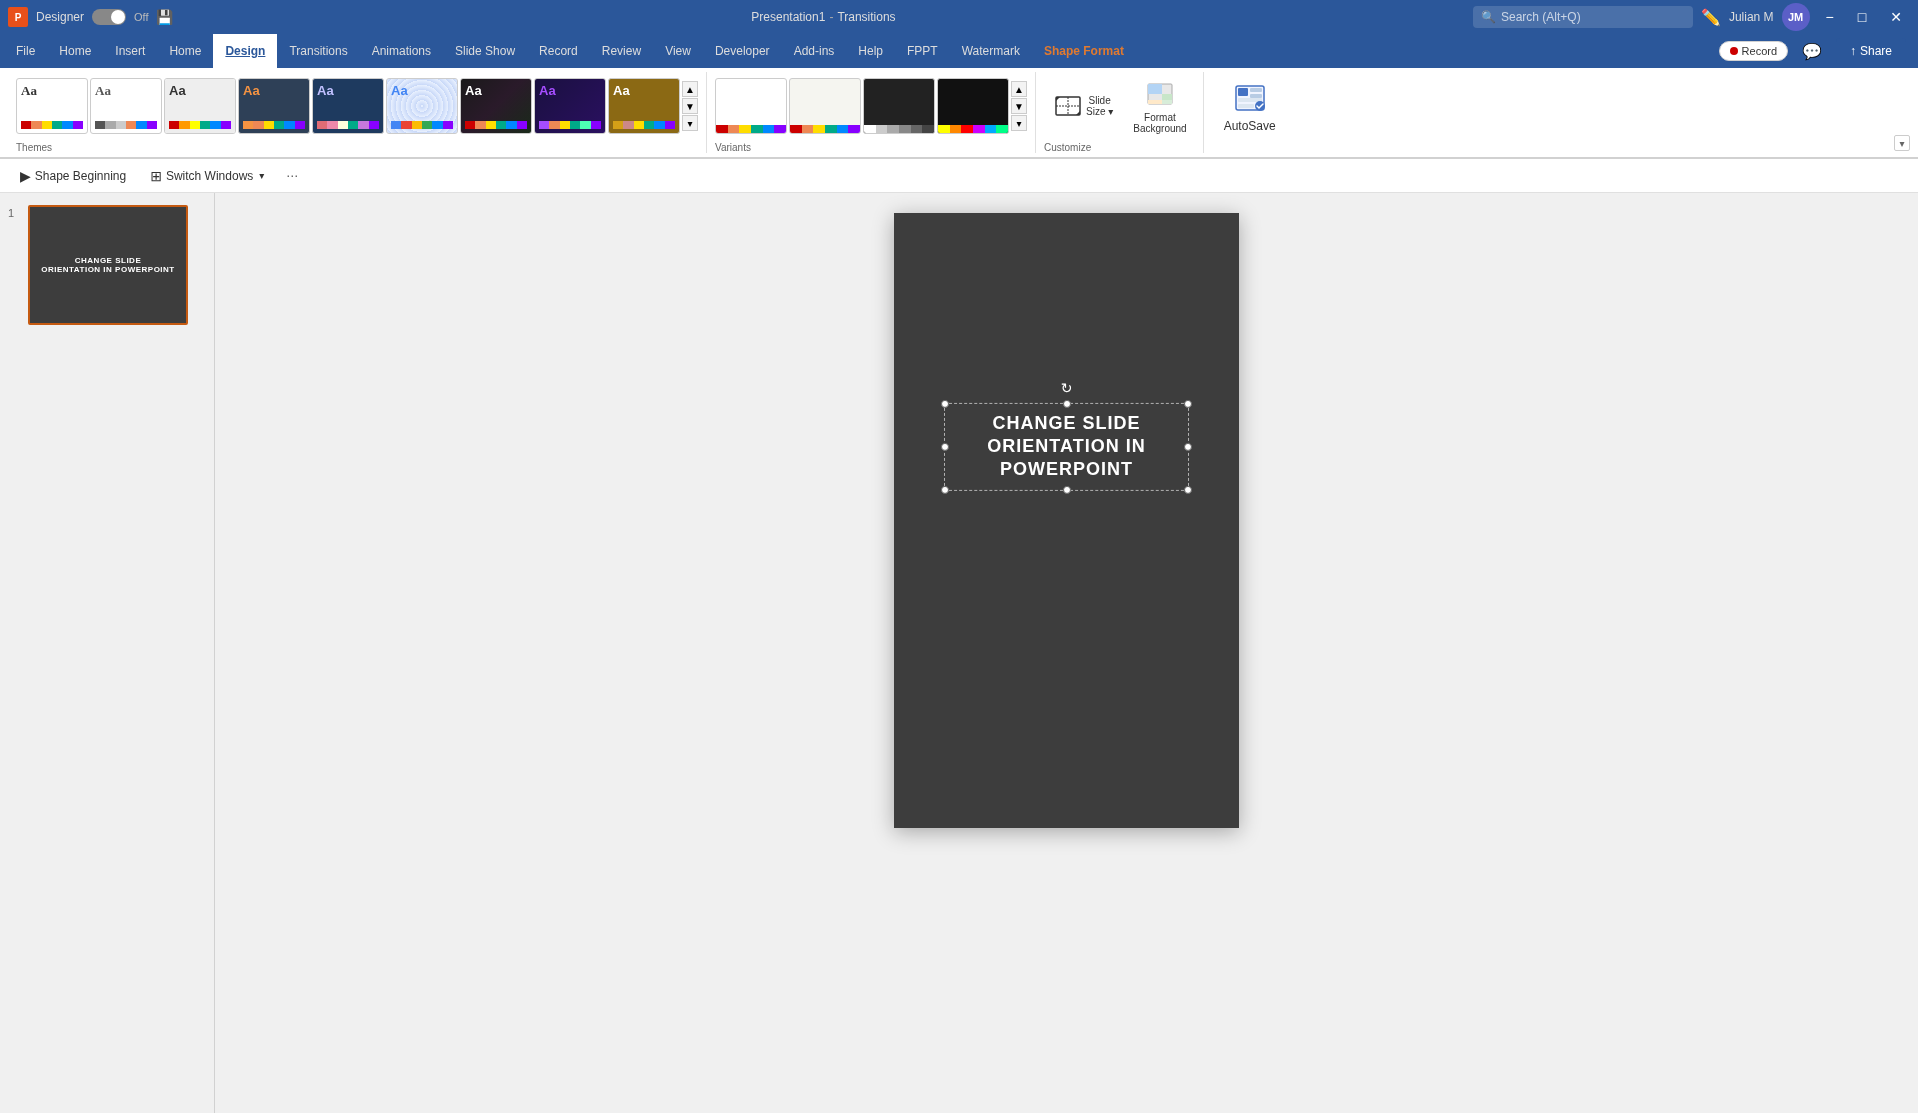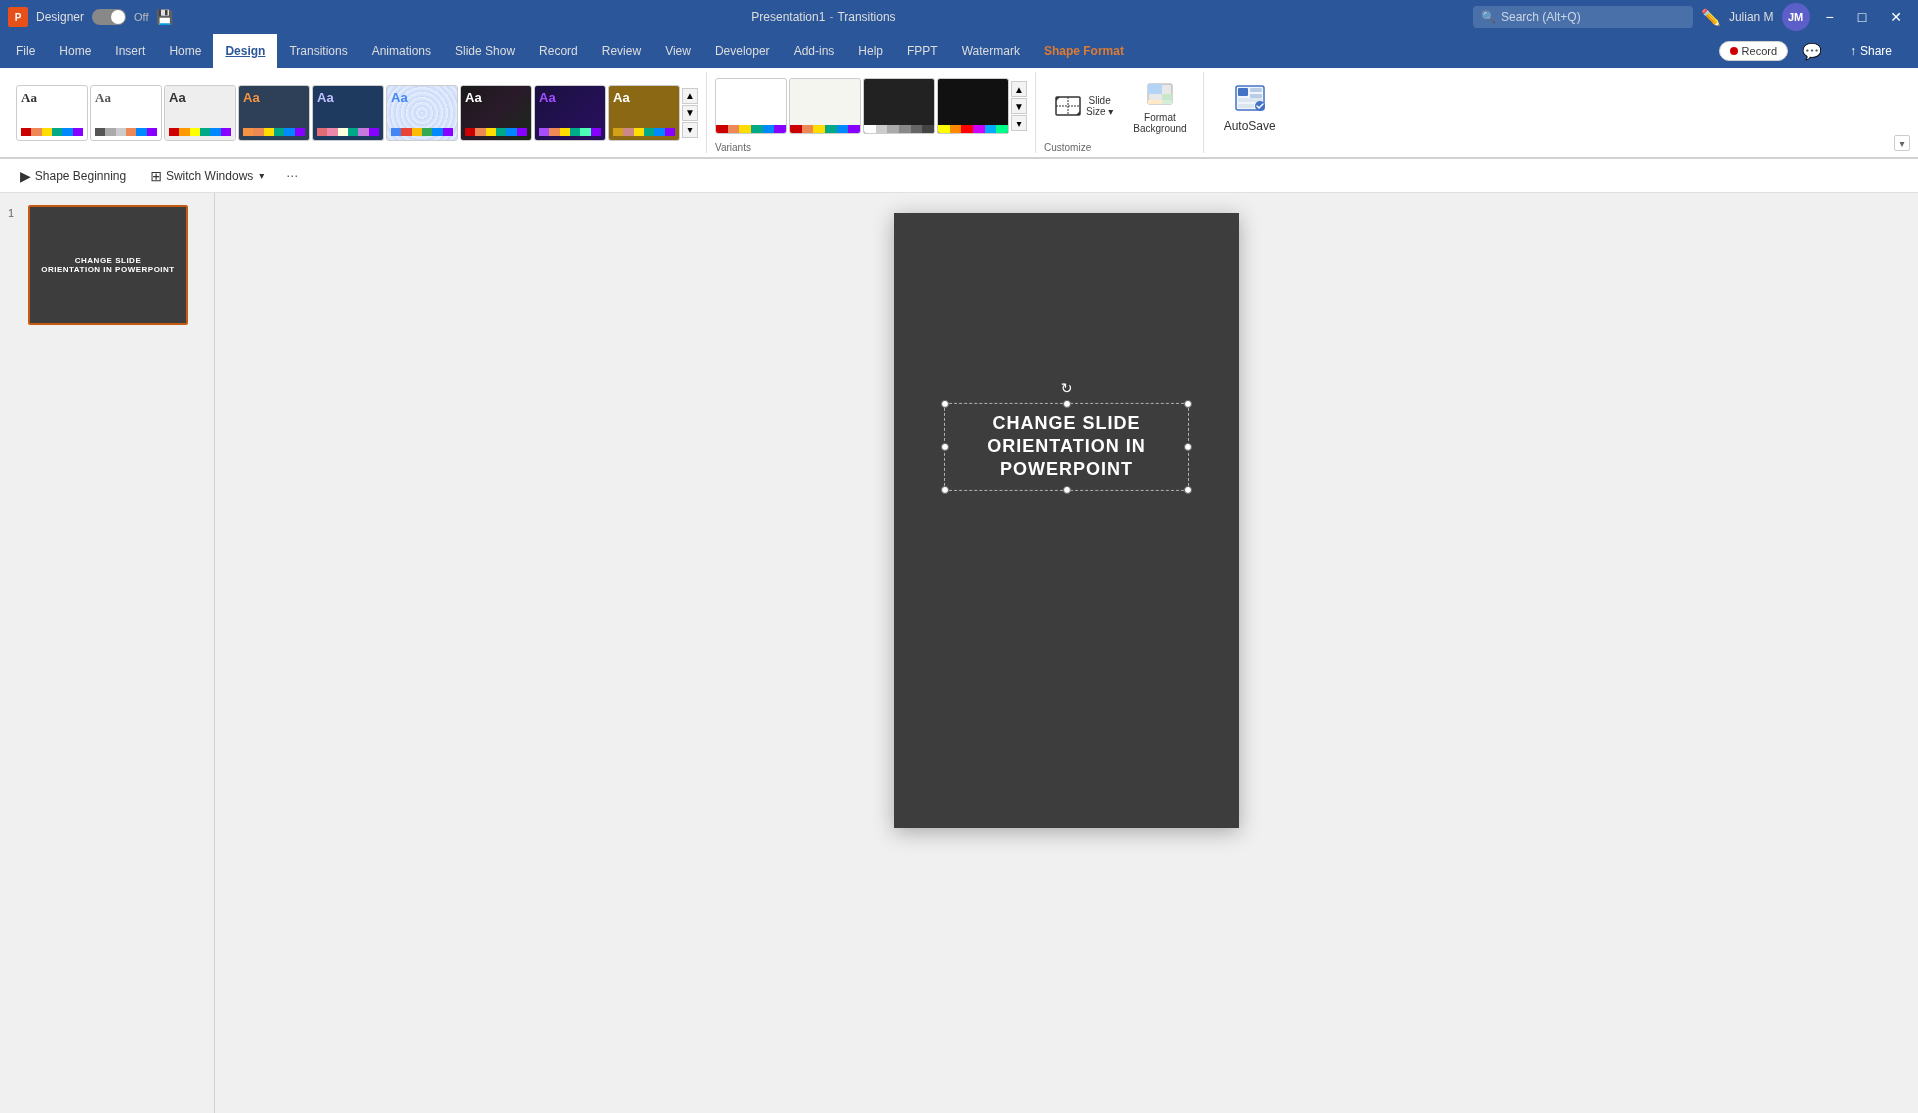--- a/index.html
+++ b/index.html
@@ -315,20 +315,21 @@
             </div>
           </div>
         </div>
 
         <div class="theme-scroll" style="margin-left:2px;">
           <div class="theme-scroll-btn">▲</div>
           <div class="theme-scroll-btn">▼</div>
           <div class="theme-scroll-btn">▾</div>
         </div>
       </div>
+      <div class="ribbon-group-label">Themes</div>
     </div>
 
     <div class="ribbon-group" style="flex-direction:column;">
       <div style="display:flex;align-items:center;flex:1;">
         <div class="variants-row">
 
           <div class="variant-thumb var1" style="background:white;flex-direction:column;">
             <div style="flex:1;"></div>
             <div class="color-bar">
               <span style="background:#c00;"></span>

